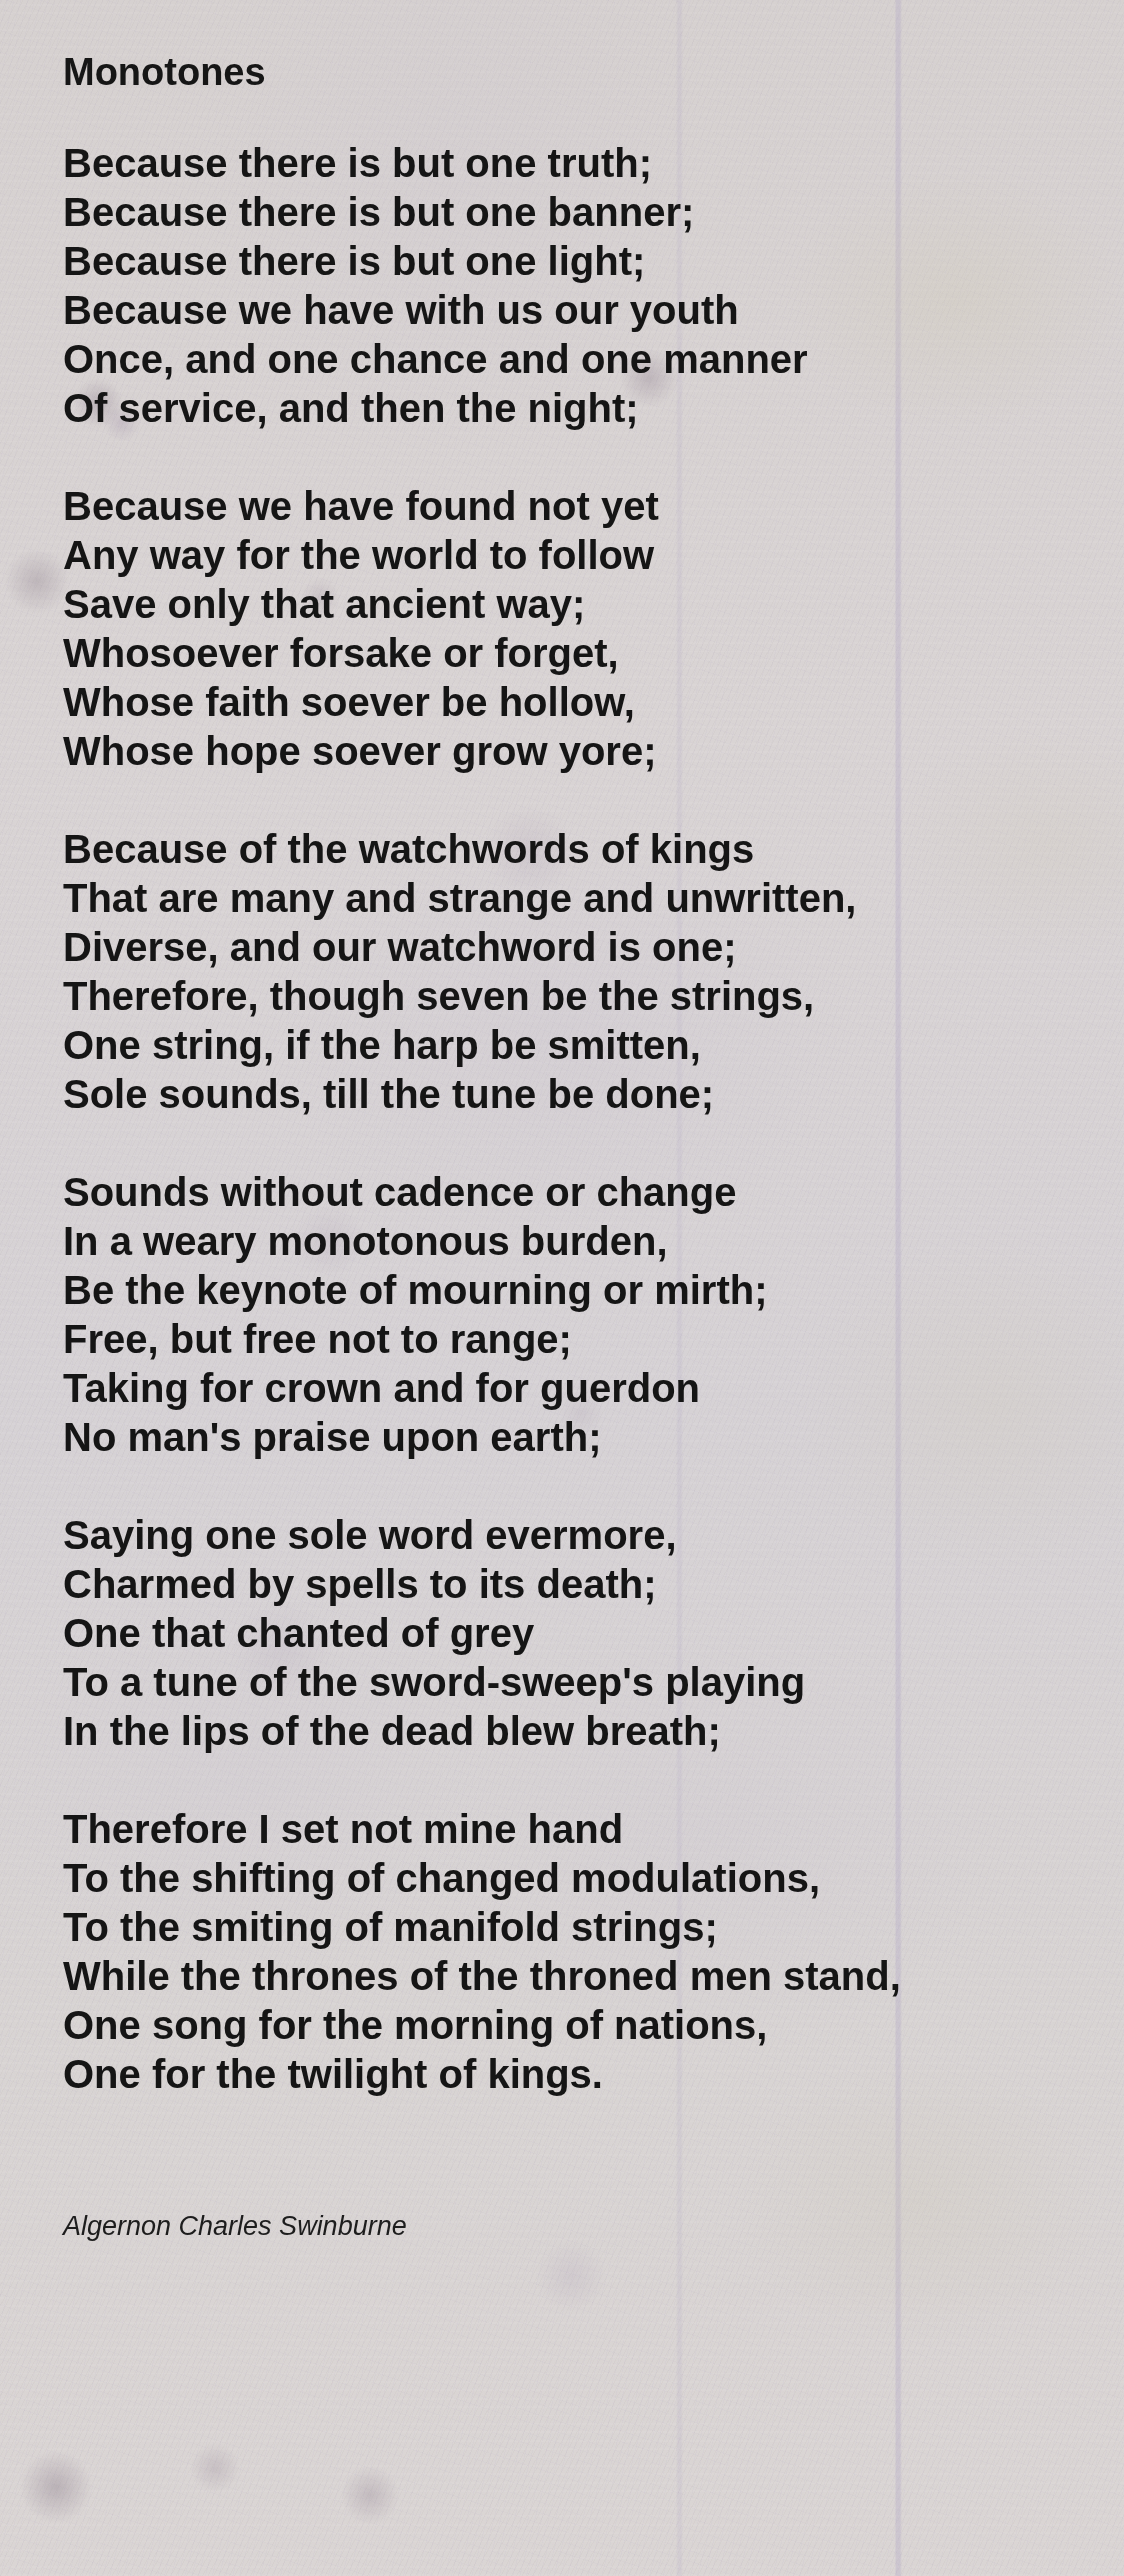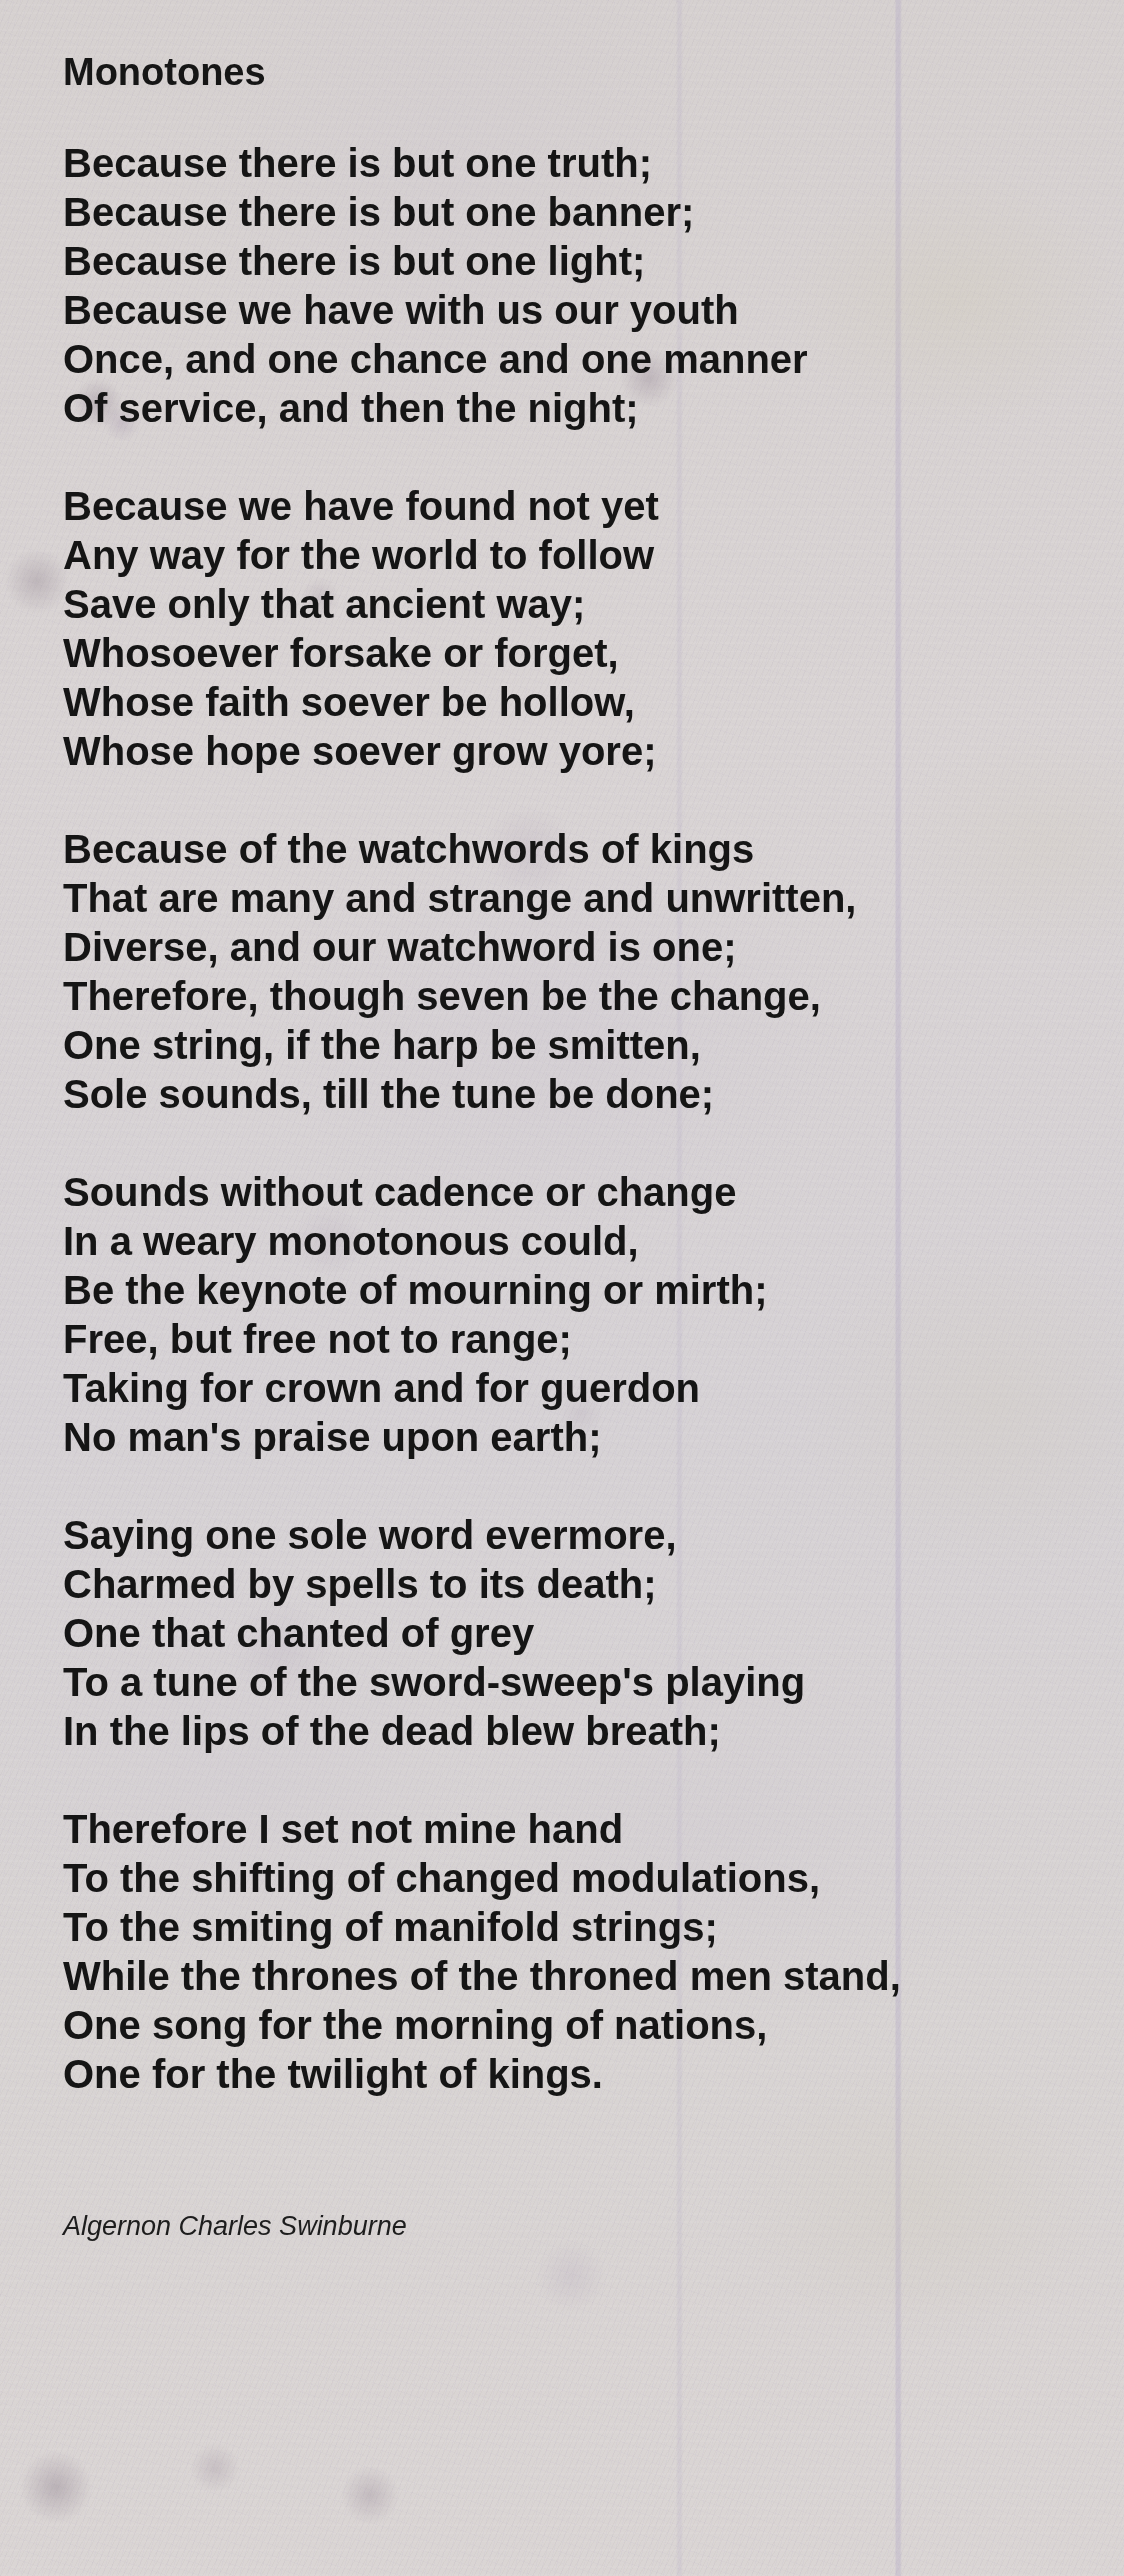--- a/index.html
+++ b/index.html
@@ -132,28 +132,28 @@
       <div class="line">Save only that ancient way;</div>
       <div class="line">Whosoever forsake or forget,</div>
       <div class="line">Whose faith soever be hollow,</div>
       <div class="line">Whose hope soever grow yore;</div>
     </div>
 
     <div class="stanza">
       <div class="line">Because of the watchwords of kings</div>
       <div class="line">That are many and strange and unwritten,</div>
       <div class="line">Diverse, and our watchword is one;</div>
-      <div class="line">Therefore, though seven be the change,</div>
+      <div class="line">Therefore, though seven be the strings,</div>
       <div class="line">One string, if the harp be smitten,</div>
       <div class="line">Sole sounds, till the tune be done;</div>
     </div>
 
     <div class="stanza">
       <div class="line">Sounds without cadence or change</div>
-      <div class="line">In a weary monotonous could,</div>
+      <div class="line">In a weary monotonous burden,</div>
       <div class="line">Be the keynote of mourning or mirth;</div>
       <div class="line">Free, but free not to range;</div>
       <div class="line">Taking for crown and for guerdon</div>
       <div class="line">No man's praise upon earth;</div>
     </div>
 
     <div class="stanza">
       <div class="line">Saying one sole word evermore,</div>
       <div class="line">Charmed by spells to its death;</div>
       <div class="line">One that chanted of grey</div>

